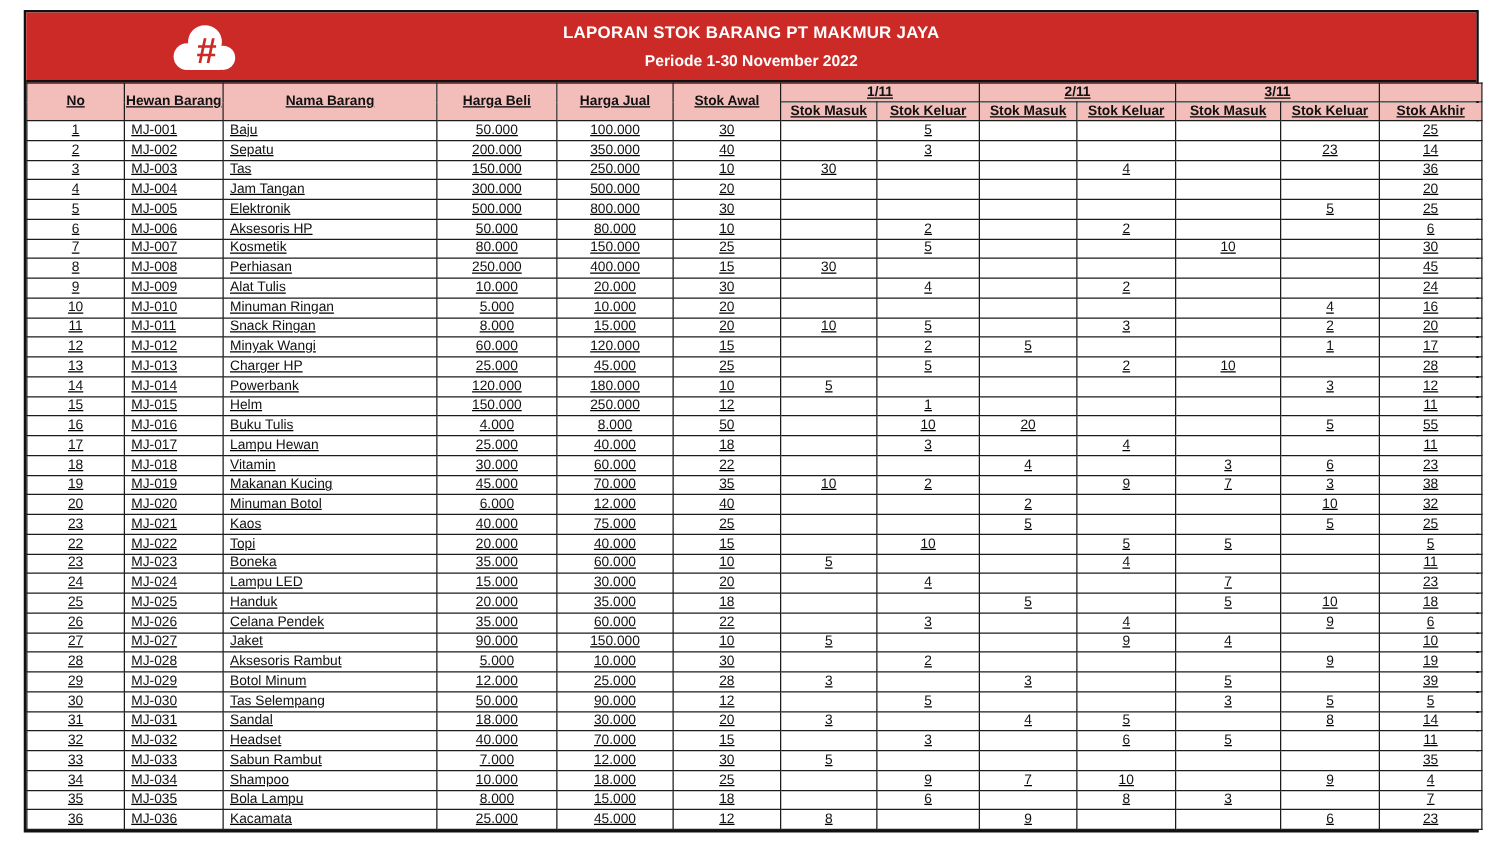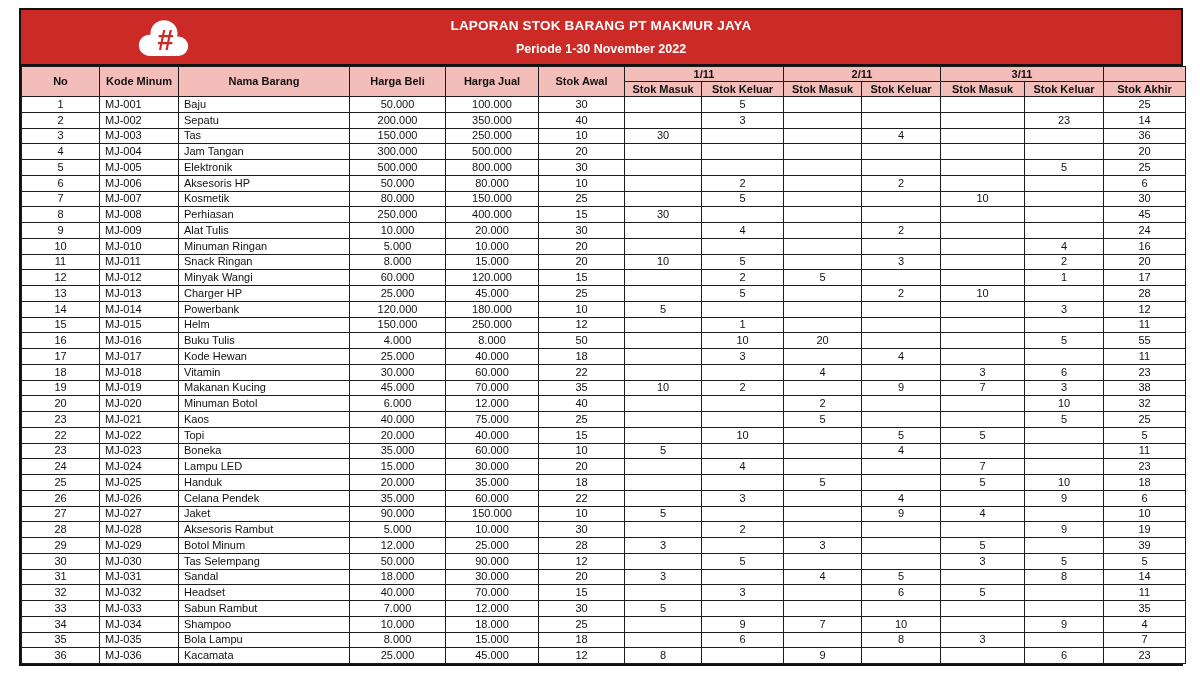--- a/index.html
+++ b/index.html
@@ -39,20 +39,21 @@
     color: #ffffff; font-weight: bold; font-size: 13.5px; letter-spacing: .2px;
   }
   .band .subtitle {
     color: #ffffff; font-weight: bold; font-size: 12.5px;
   }
   
   table {
     width: 100%;
     border-collapse: collapse;
     table-layout: fixed;
+    text-decoration: underline;
   }
   th, td {
     border: 1px solid #1c1c1c;
     font-size: 11px;
     text-align: center;
     vertical-align: middle;
     overflow: hidden;
     white-space: nowrap;
   }
   thead th {
@@ -118,21 +119,21 @@
         <col class="c-k1">
       <col class="c-m2">
         <col class="c-k2">
       <col class="c-m3">
         <col class="c-k3">
       <col class="c-akhir">
     </colgroup>
     <thead>
       <tr>
         <th rowspan="2">No</th>
-        <th rowspan="2">Kode Minum</th>
+        <th rowspan="2">Hewan Barang</th>
         <th rowspan="2">Nama Barang</th>
         <th rowspan="2">Harga Beli</th>
         <th rowspan="2">Harga Jual</th>
         <th rowspan="2">Stok Awal</th>
         <th colspan="2">1/11</th>
         <th colspan="2">2/11</th>
         <th colspan="2">3/11</th>
         <th></th>
       </tr>
       <tr>
@@ -382,21 +383,21 @@
           <td>10</td>
           <td>20</td>
           <td></td>
           <td></td>
           <td>5</td>
           <td>55</td>
         </tr>
         <tr>
           <td>17</td>
           <td class="left">MJ-017</td>
-          <td class="left">Kode Hewan</td>
+          <td class="left">Lampu Hewan</td>
           <td>25.000</td>
           <td>40.000</td>
           <td>18</td>
           <td></td>
           <td>3</td>
           <td></td>
           <td>4</td>
           <td></td>
           <td></td>
           <td>11</td>

